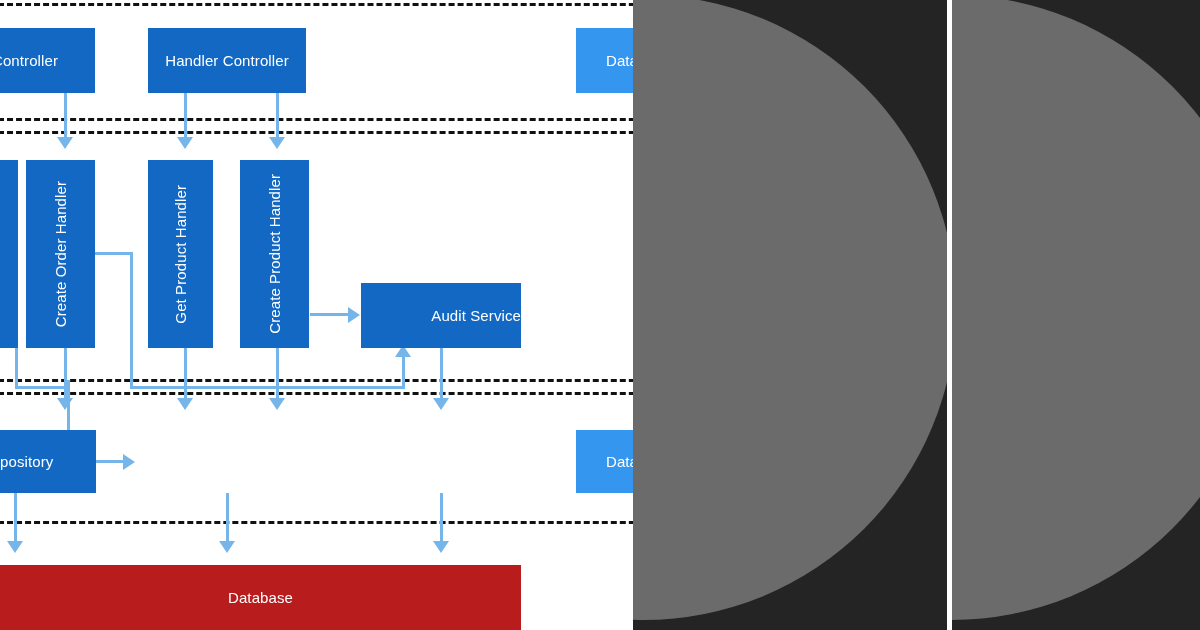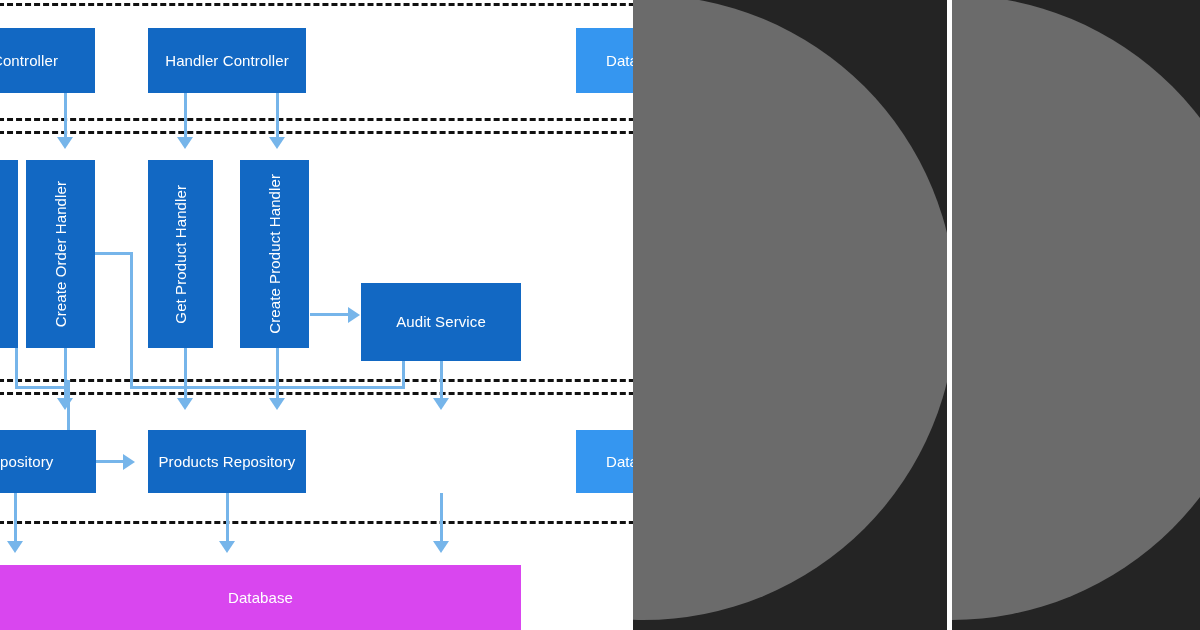--- a/index.html
+++ b/index.html
@@ -33,21 +33,21 @@
     position: absolute;
     display: flex; align-items: center; justify-content: center;
     color: #ffffff;
     font-size: 15px;
     line-height: 1.15;
     text-align: center;
     letter-spacing: .1px;
   }
   .node.blue   { background: #1268c3; }
   .node.lblue  { background: #3596f0; }
-  .node.green  { background: #d946ef; }
+  .node.green  { background: #b91c1c; }
   .node.vertical span {
     writing-mode: vertical-rl;
     transform: rotate(180deg);
     white-space: nowrap;
   }
   .node span { display: block; }
 
   
   .seg { position: absolute; background: #76b5ea; }
   .seg.v { width: 3px; }
@@ -171,32 +171,29 @@
       </div>
 
       <div class="node blue vertical" style="left:148px; top:160px; width:65px; height:188px;">
         <span>Get Product Handler</span>
       </div>
 
       <div class="node blue vertical" style="left:240px; top:160px; width:69px; height:188px;">
         <span>Create Product Handler</span>
       </div>
 
-      <div class="node blue" style="left:361px; top:283px; width:160px; height:78px;">
+      <div class="node blue" style="left:361px; top:283px; width:160px; height:65px;justify-content:flex-end;">
         <span>Audit Service</span>
       </div>
 
 
       <div class="node blue" style="left:-62px; top:430px; width:158px; height:63px;">
         <span>Repository</span>
       </div>
 
-      <div class="node blue" style="left:148px; top:430px; width:158px; height:63px;">
-        <span>Products Repository</span>
-      </div>
 
 
       <div class="node lblue" style="left:576px; top:430px; width:92px; height:63px;">
         <span>Data</span>
       </div>
 
       <div class="node green" style="left:0px; top:565px; width:521px; height:65px;">
         <span>Database</span>
       </div>
 

